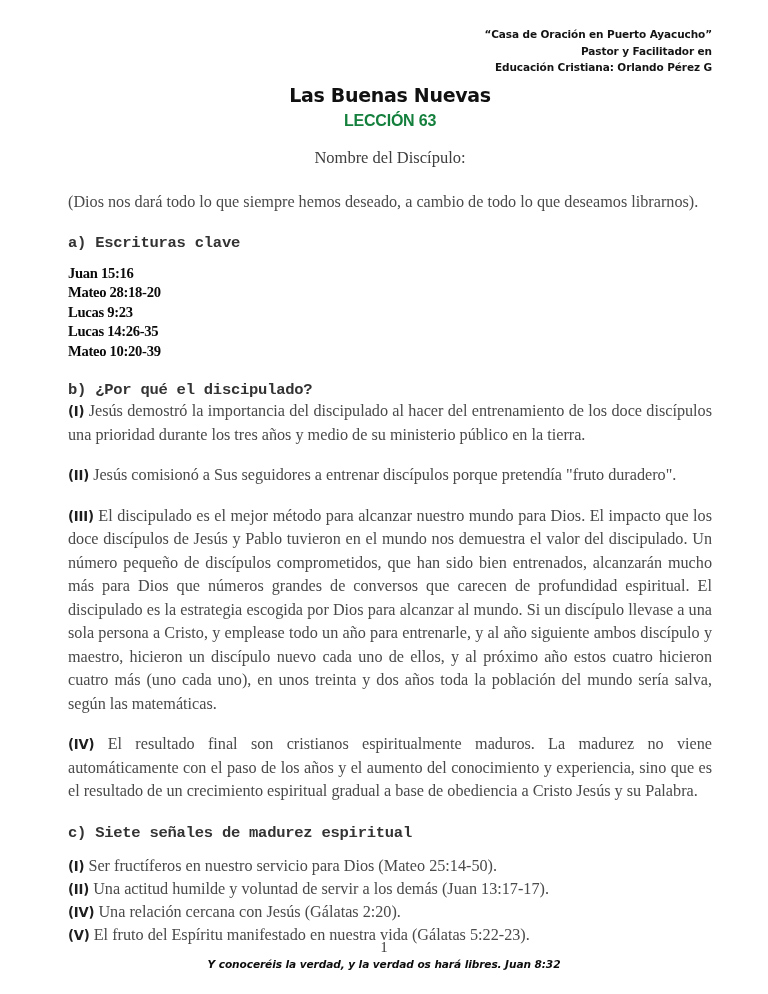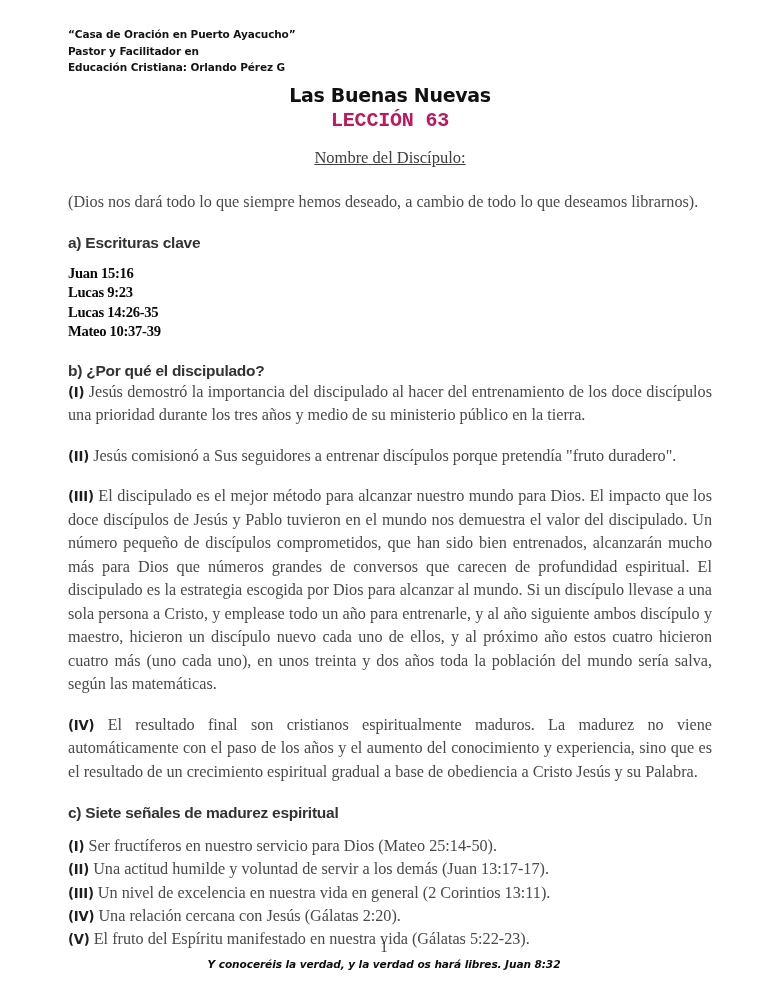--- a/index.html
+++ b/index.html
@@ -24,21 +24,21 @@
     padding: 26px 56px 0 68px;
     background: #ffffff;
   }
 
   .content {
     width: 644px;
   }
 
   
   .masthead {
-    text-align: left;
+    text-align: right;
     font-family: "DejaVu Sans", "Liberation Sans", sans-serif;
     font-weight: bold;
     font-size: 10.5px;
     line-height: 16.5px;
     color: #141414;
     letter-spacing: -0.1px;
   }
 
   
   .doc-title {
@@ -46,44 +46,43 @@
     font-family: "DejaVu Sans", "Liberation Sans", sans-serif;
     font-weight: bold;
     color: #111111;
     font-size: 19px;
     line-height: 25px;
     margin-top: 7px;
     letter-spacing: -0.3px;
   }
   .doc-subtitle {
     text-align: center;
-    font-family: Liberation Mono, monospace;
-    font-weight: bold;
-    color: #be185d;
-    font-size: 20px;
+    font-family: Liberation Sans, sans-serif;
+    font-weight: bold;
+    color: #15803d;
+    font-size: 16px;
     line-height: 25px;
     letter-spacing: -0.2px;
   }
   .doc-topic {
     text-align: center;
     font-family: "DejaVu Sans", "Liberation Sans", sans-serif;
     font-weight: bold;
     color: #141414;
     font-size: 16px;
     line-height: 25px;
     letter-spacing: -0.2px;
   }
 
   .name-line {
     text-align: center;
     font-size: 16.5px;
     line-height: 22px;
     color: #3d3d3d;
     margin-top: 14px;
-    text-decoration: underline;
   }
 
   
   .para {
     text-align: justify;
     font-size: 16.2px;
     line-height: 23.5px;
     color: #4a4a4a;
     margin: 0;
   }
@@ -93,21 +92,21 @@
   .marker {
     font-family: "DejaVu Sans", "Liberation Sans", sans-serif;
     font-weight: bold;
     font-size: 13.2px;
     color: #1d1d1d;
     letter-spacing: -0.2px;
   }
 
   
   .section-head {
-    font-family: Liberation Sans, sans-serif;
+    font-family: Liberation Mono, monospace;
     font-weight: bold;
     font-size: 15.5px;
     line-height: 20px;
     color: #333333;
     letter-spacing: -0.25px;
     margin-top: 19px;
     margin-bottom: 0;
   }
 
   
@@ -177,40 +176,40 @@
     <div class="doc-title">Las Buenas Nuevas</div>
     <div class="doc-subtitle">LECCIÓN 63</div>
 
     <div class="name-line">Nombre del Discípulo:</div>
 
     <p class="para intro">(Dios nos dará todo lo que siempre hemos deseado, a cambio de todo lo que deseamos librarnos).</p>
 
     <h2 class="section-head">a) Escrituras clave</h2>
     <ul class="verse-list">
       <li>Juan 15:16</li>
+      <li>Mateo 28:18-20</li>
       <li>Lucas 9:23</li>
       <li>Lucas 14:26-35</li>
-      <li>Mateo 10:37-39</li>
+      <li>Mateo 10:20-39</li>
     </ul>
 
     <h2 class="section-head">b) ¿Por qué el discipulado?</h2>
 
     <p class="para"><span class="marker">(I)</span> <span>Jesús demostró la importancia del discipulado al hacer del entrenamiento de los doce discípulos una prioridad durante los tres años y medio de su ministerio público en la tierra.</span></p>
 
     <p class="para"><span class="marker">(II)</span> <span>Jesús comisionó a Sus seguidores a entrenar discípulos porque pretendía "fruto duradero".</span></p>
 
     <p class="para"><span class="marker">(III)</span> <span>El discipulado es el mejor método para alcanzar nuestro mundo para Dios. El impacto que los doce discípulos de Jesús y Pablo tuvieron en el mundo nos demuestra el valor del discipulado. Un número pequeño de discípulos comprometidos, que han sido bien entrenados, alcanzarán mucho más para Dios que números grandes de conversos que carecen de profundidad espiritual. El discipulado es la estrategia escogida por Dios para alcanzar al mundo. Si un discípulo llevase a una sola persona a Cristo, y emplease todo un año para entrenarle, y al año siguiente ambos discípulo y maestro, hicieron un discípulo nuevo cada uno de ellos, y al próximo año estos cuatro hicieron cuatro más (uno cada uno), en unos treinta y dos años toda la población del mundo sería salva, según las matemáticas.</span></p>
 
     <p class="para"><span class="marker">(IV)</span> <span>El resultado final son cristianos espiritualmente maduros. La madurez no viene automáticamente con el paso de los años y el aumento del conocimiento y experiencia, sino que es el resultado de un crecimiento espiritual gradual a base de obediencia a Cristo Jesús y su Palabra.</span></p>
 
     <h2 class="section-head">c) Siete señales de madurez espiritual</h2>
     <ul class="signs-list">
       <li><span class="marker">(I)</span> <span>Ser fructíferos en nuestro servicio para Dios (Mateo 25:14-50).</span></li>
       <li><span class="marker">(II)</span> <span>Una actitud humilde y voluntad de servir a los demás (Juan 13:17-17).</span></li>
-      <li><span class="marker">(III)</span> <span>Un nivel de excelencia en nuestra vida en general (2 Corintios 13:11).</span></li>
       <li><span class="marker">(IV)</span> <span>Una relación cercana con Jesús (Gálatas 2:20).</span></li>
       <li><span class="marker">(V)</span> <span>El fruto del Espíritu manifestado en nuestra vida (Gálatas 5:22-23).</span></li>
 
     </ul>
 
   </div>
 
   <div class="footer">
     <div class="page-number">1</div>
     <div class="footer-verse">Y conoceréis la verdad, y la verdad os hará libres.  Juan 8:32</div>

